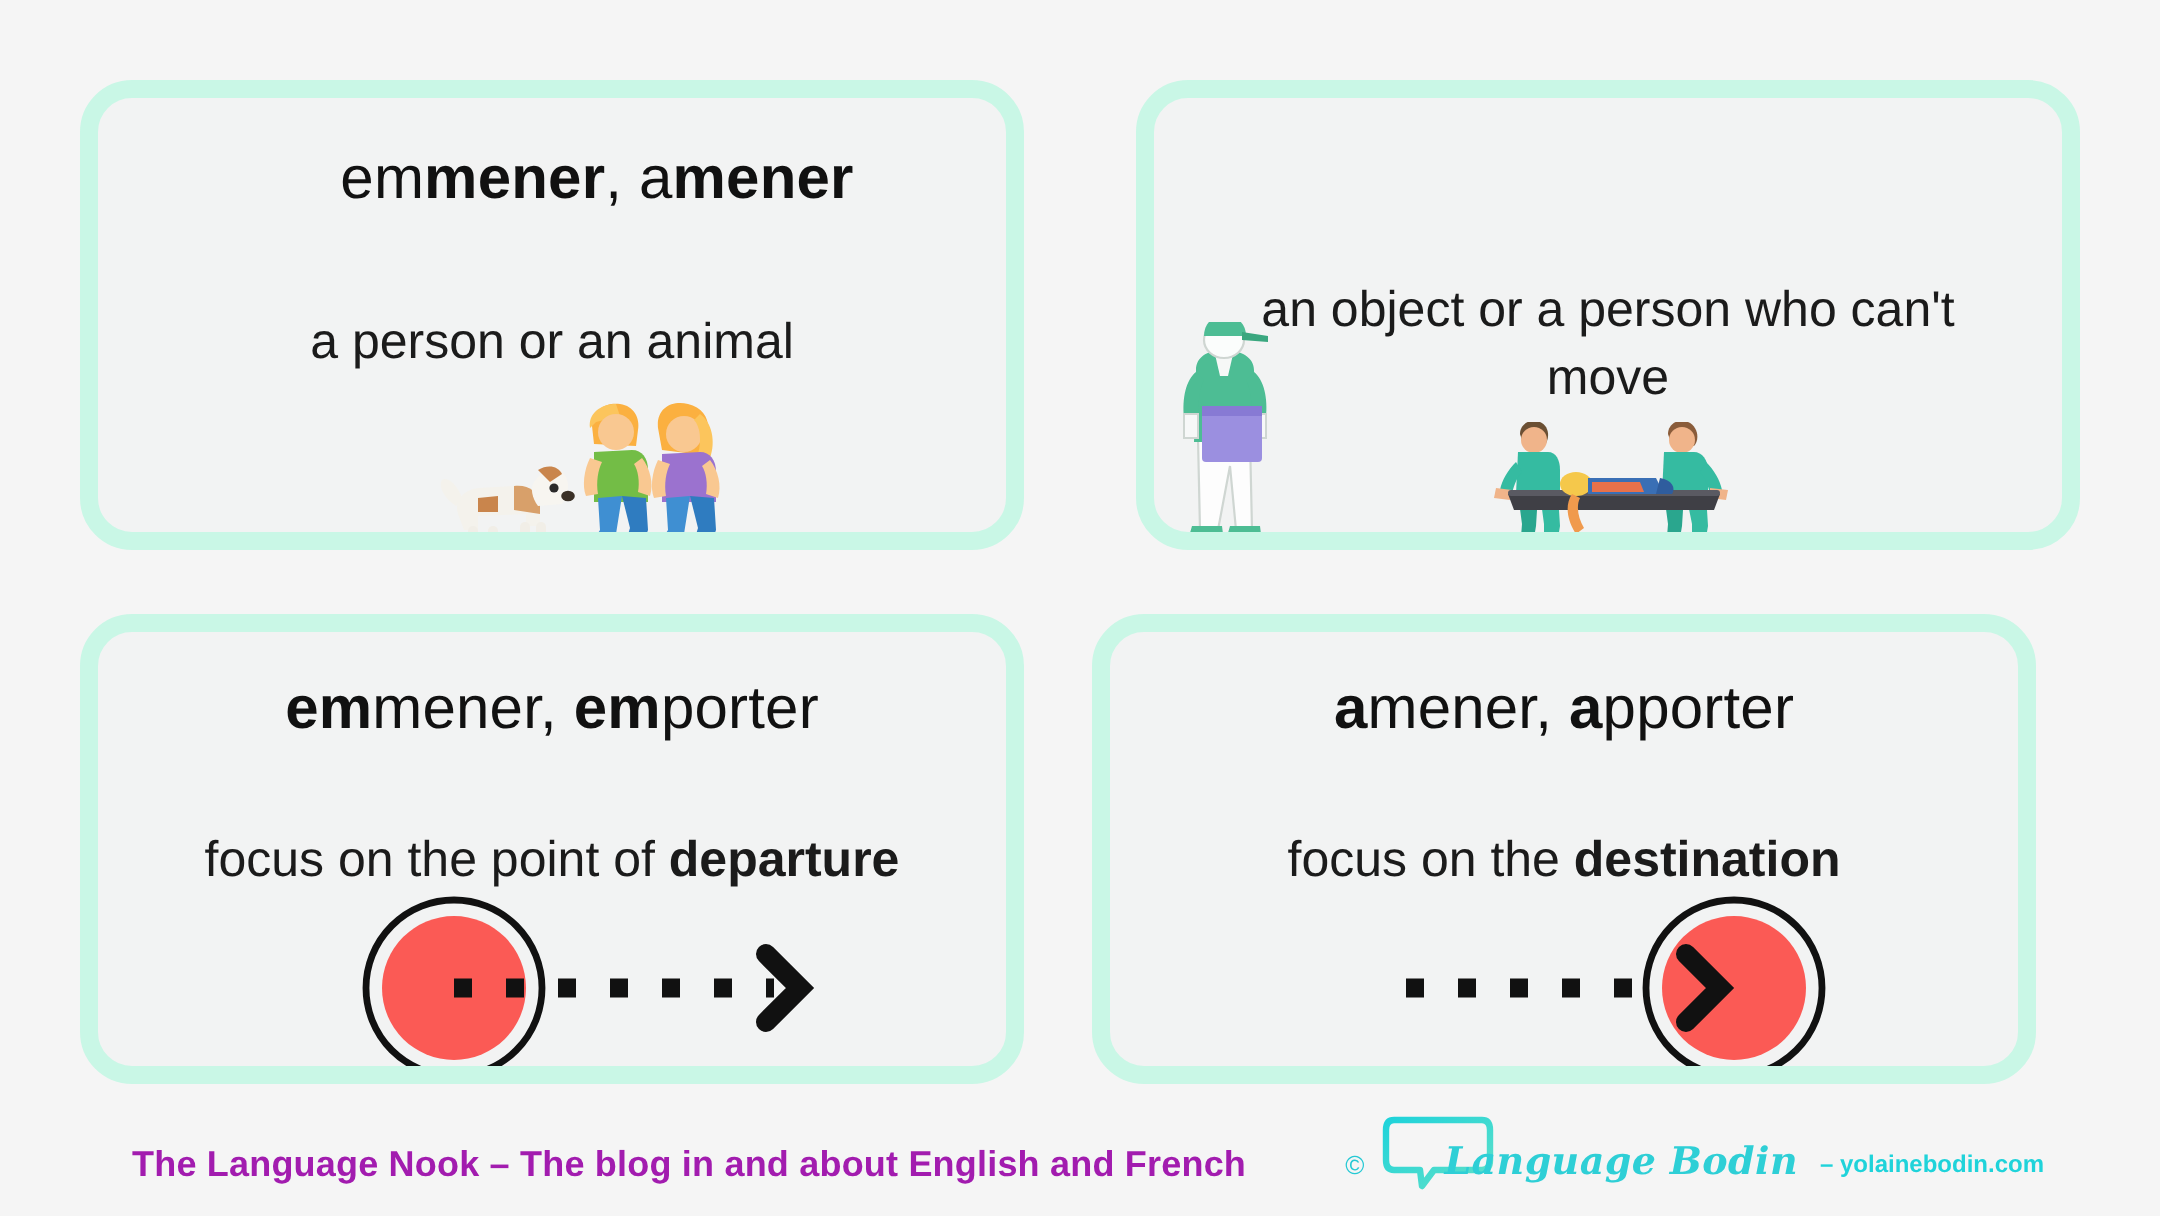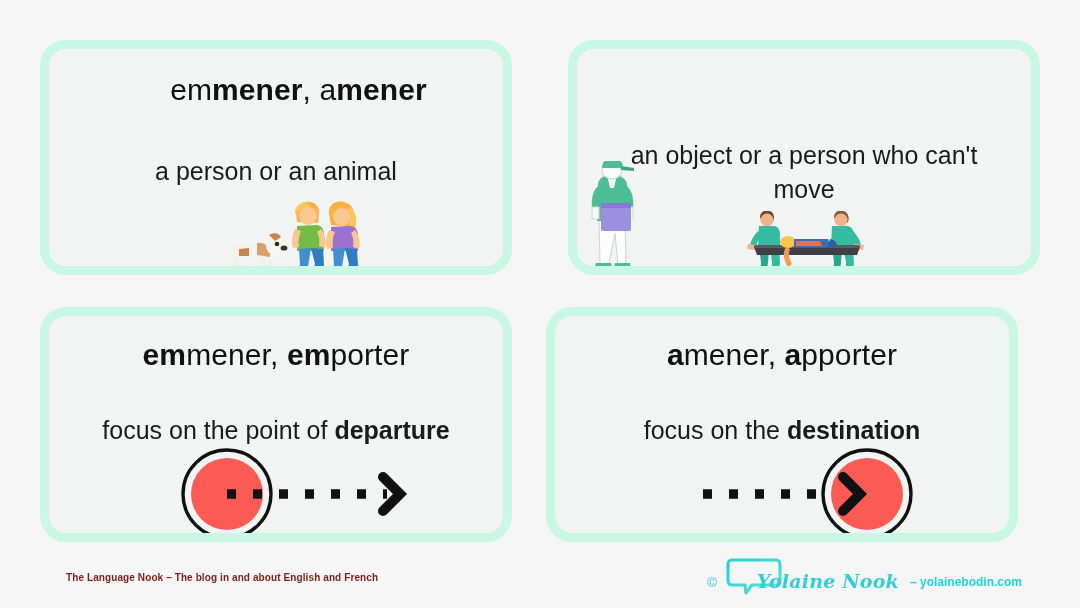--- a/index.html
+++ b/index.html
@@ -81,23 +81,23 @@
 
   
   .art-arrow-left  { left: 130px; top: 130px; width: 240px; height: 96px; }
   .art-arrow-right { left: 120px; top: 130px; width: 240px; height: 96px; }
 
   
   .footer-left {
     position: absolute;
     left: 66px;
     top: 572px;
-    font-size: 10px;
+    font-size: 18px;
     font-weight: 700;
-    color: #7f1d1d;
+    color: #a21caf;
     letter-spacing: .1px;
     white-space: nowrap;
     text-align: center;
   }
 
   .footer-right {
     position: absolute;
     right: 28px;
     top: 556px;
     height: 44px;
@@ -308,17 +308,17 @@
       <svg width="60" height="40" viewBox="0 0 60 40" xmlns="http://www.w3.org/2000/svg">
         <defs>
           <linearGradient id="bubbleGrad" x1="0" y1="0" x2="1" y2="1">
             <stop offset="0%" stop-color="#1fd3da"></stop>
             <stop offset="100%" stop-color="#5fe0c8"></stop>
           </linearGradient>
         </defs>
         <path d="M8 4 L52 4 C55 4 56 6 56 9 L56 24 C56 27 55 29 52 29 L28 29 L22 37 L21 29 L8 29 C5 29 4 27 4 24 L4 9 C4 6 5 4 8 4 Z" fill="none" stroke="url(#bubbleGrad)" stroke-width="3.2" stroke-linejoin="round"></path>
       </svg>
     </span>
-    <span class="brand-script">Yolaine Nook</span>
+    <span class="brand-script">Language Bodin</span>
     <span class="brand-url">– yolainebodin.com</span>
   </div>
 
 </div>
 
 </body></html>

